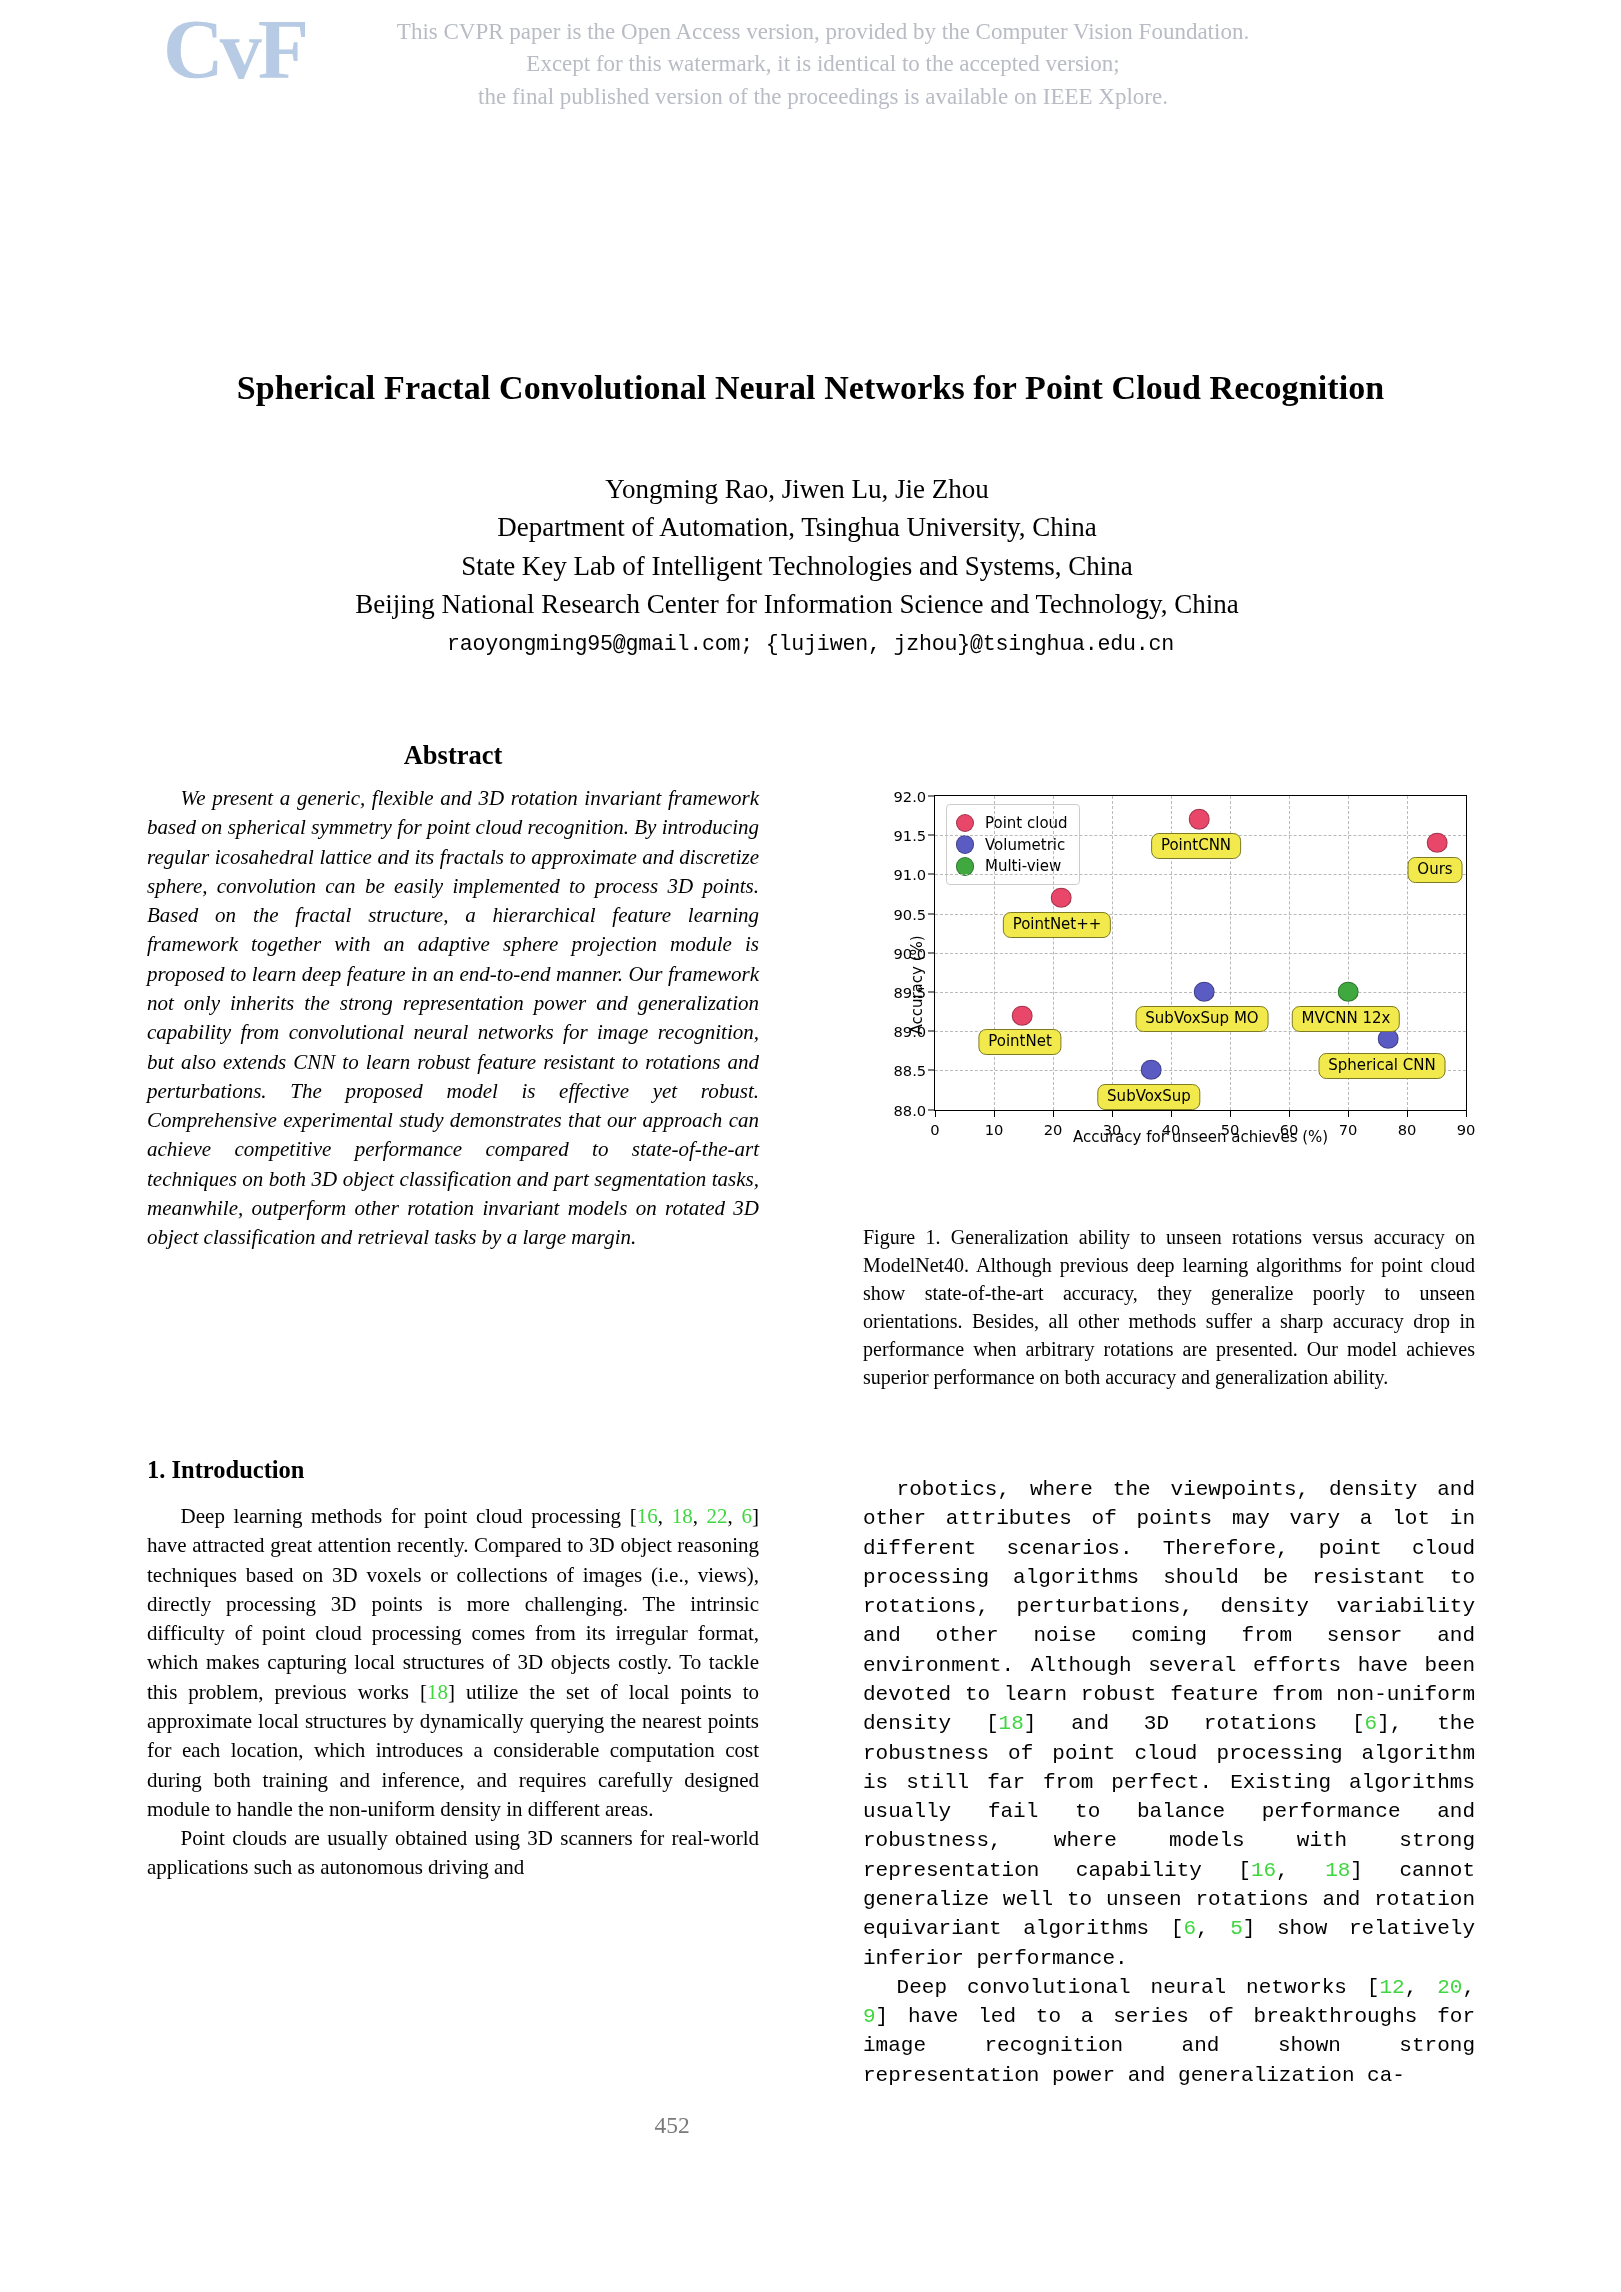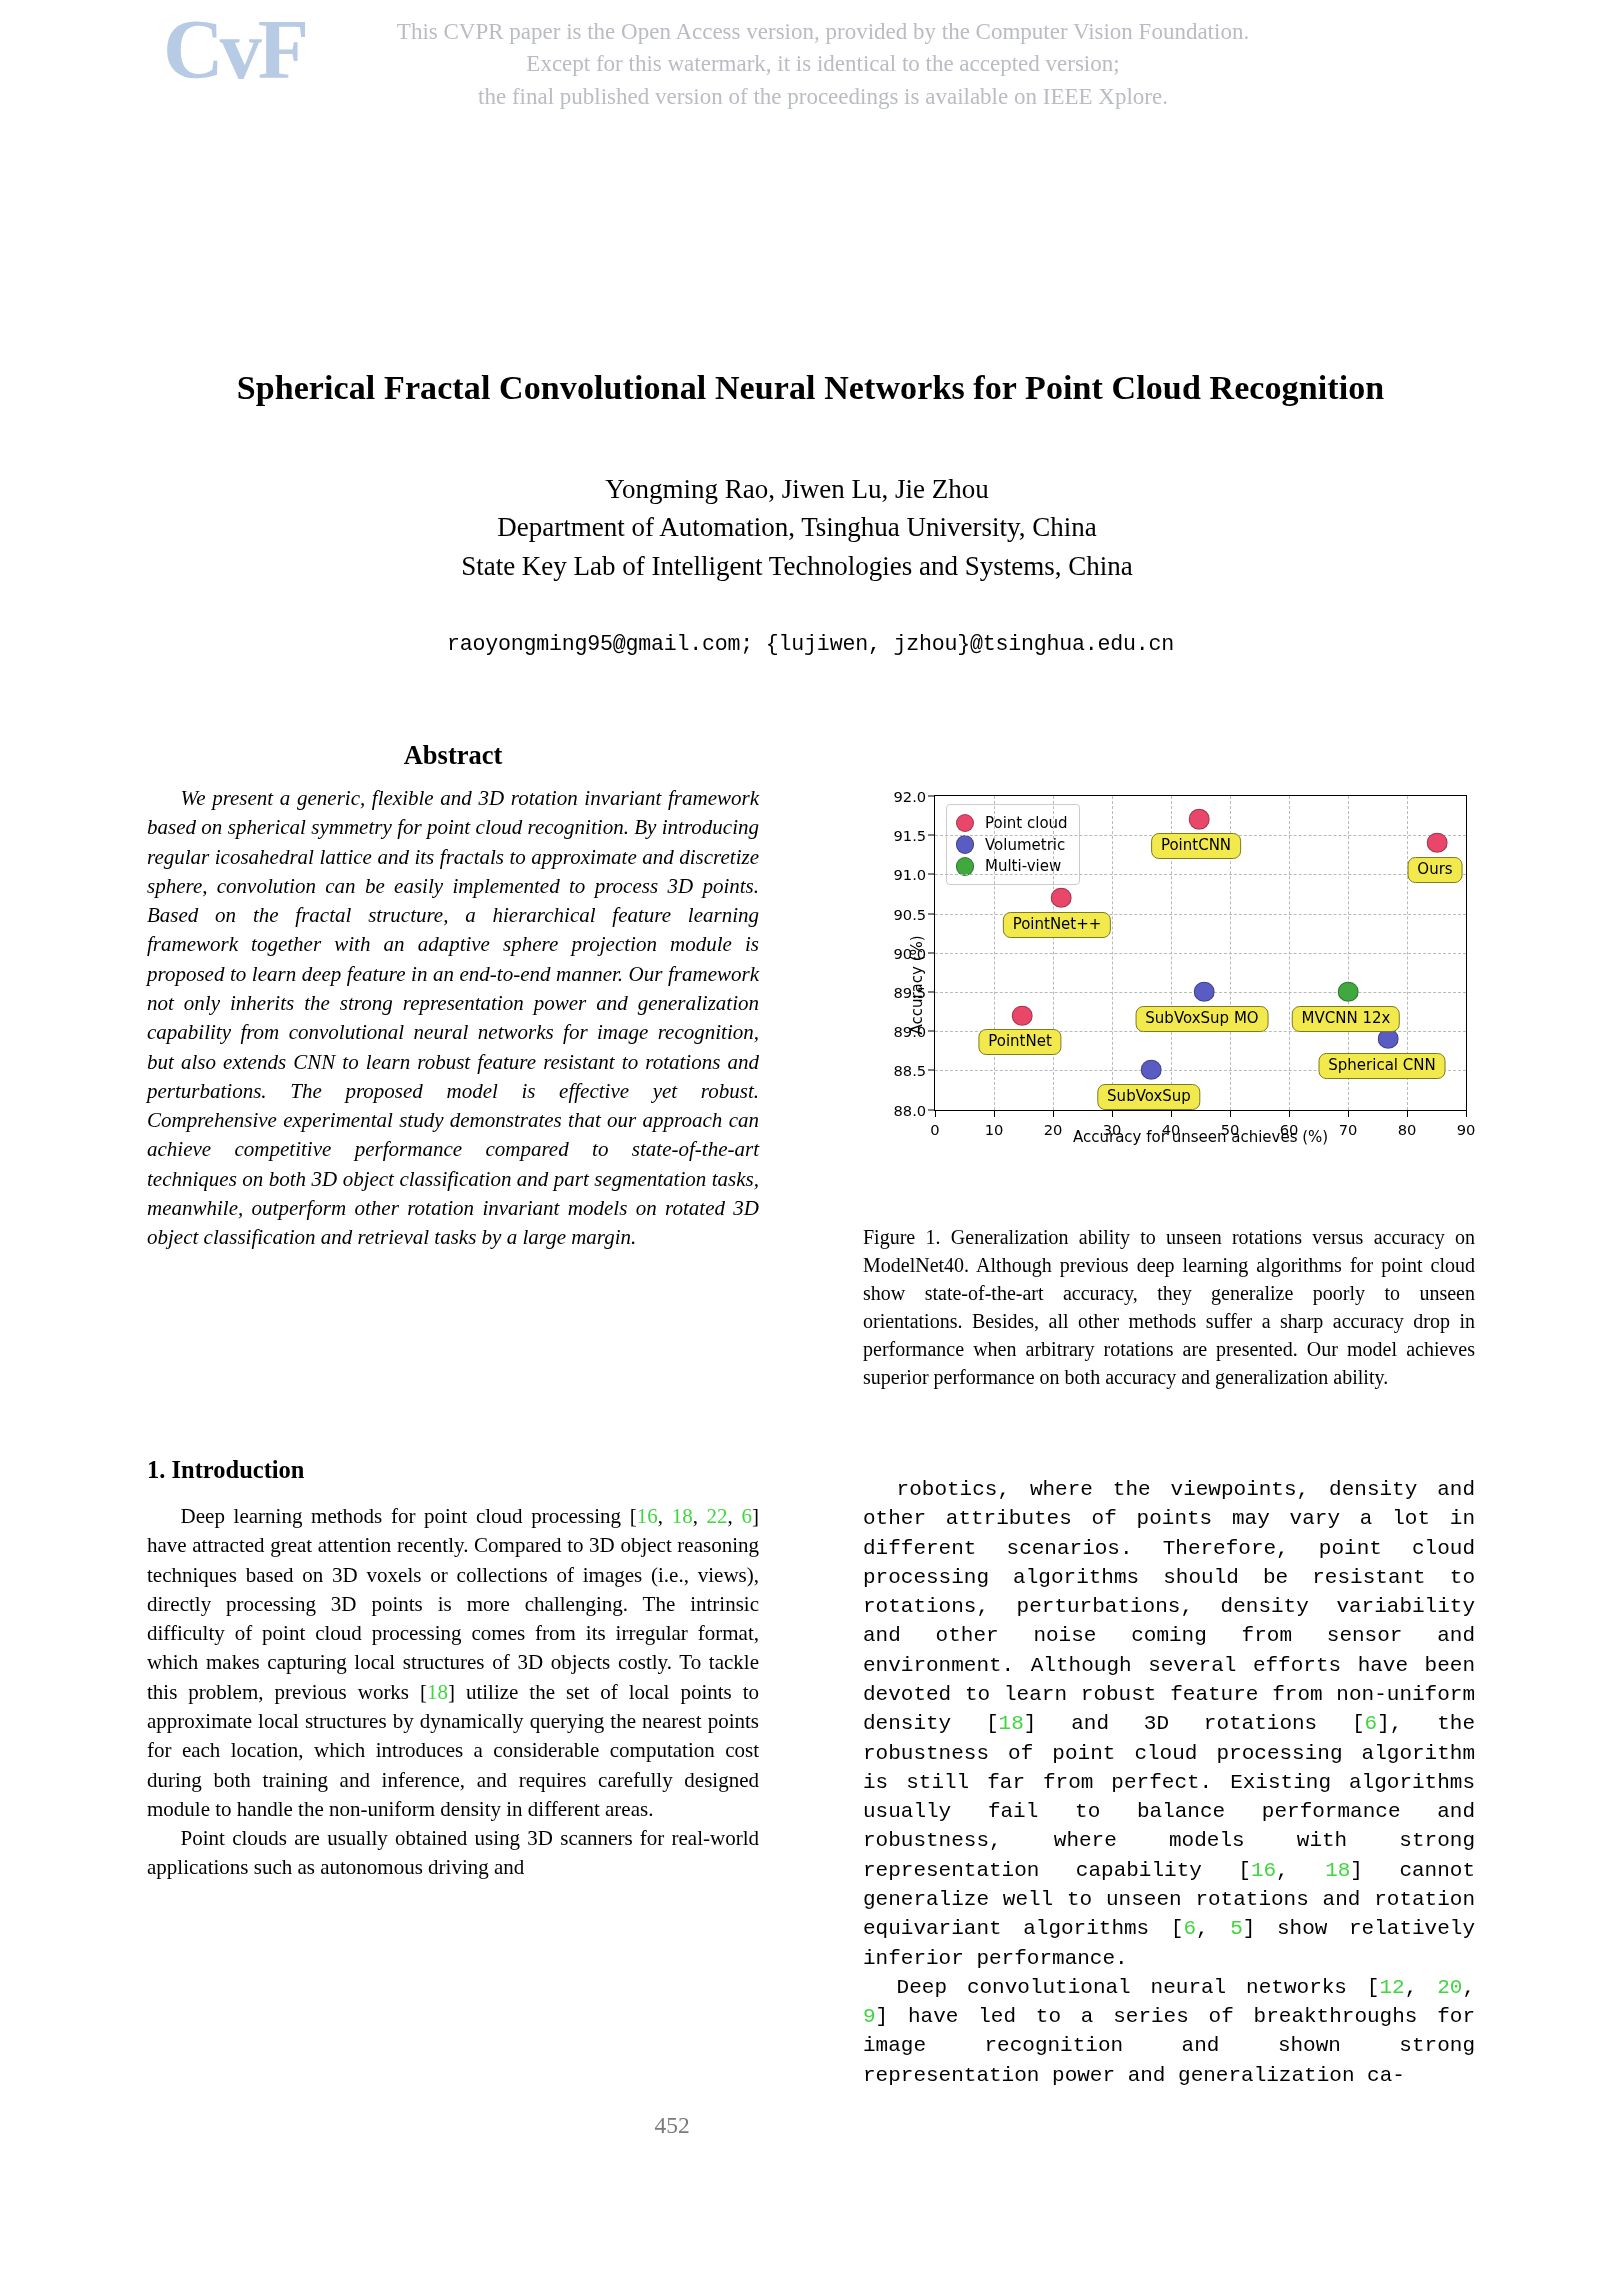--- a/index.html
+++ b/index.html
@@ -170,20 +170,21 @@
     <div>the final published version of the proceedings is available on IEEE Xplore.</div>
   </div>
 </div>
 
 <div class="paper-title">Spherical Fractal Convolutional Neural Networks for Point Cloud Recognition</div>
 
 <div class="authors">
   <div>Yongming Rao, Jiwen Lu, Jie Zhou</div>
   <div>Department of Automation, Tsinghua University, China</div>
   <div>State Key Lab of Intelligent Technologies and Systems, China</div>
+  <div>Beijing National Research Center for Information Science and Technology, China</div>
 </div>
 <div class="emails">raoyongming95@gmail.com; {lujiwen, jzhou}@tsinghua.edu.cn</div>
 
 <div class="abstract-head">Abstract</div>
 <div class="col col-left abstract-body">
   <p>We present a generic, flexible and 3D rotation invariant framework based on spherical symmetry for point cloud recognition. By introducing regular icosahedral lattice and its fractals to approximate and discretize sphere, convolution can be easily implemented to process 3D points. Based on the fractal structure, a hierarchical feature learning framework together with an adaptive sphere projection module is proposed to learn deep feature in an end-to-end manner. Our framework not only inherits the strong representation power and generalization capability from convolutional neural networks for image recognition, but also extends CNN to learn robust feature resistant to rotations and perturbations. The proposed model is effective yet robust. Comprehensive experimental study demonstrates that our approach can achieve competitive performance compared to state-of-the-art techniques on both 3D object classification and part segmentation tasks, meanwhile, outperform other rotation invariant models on rotated 3D object classification and retrieval tasks by a large margin.</p>
 </div>
 
 <div class="sec-head">1. Introduction</div>
 

